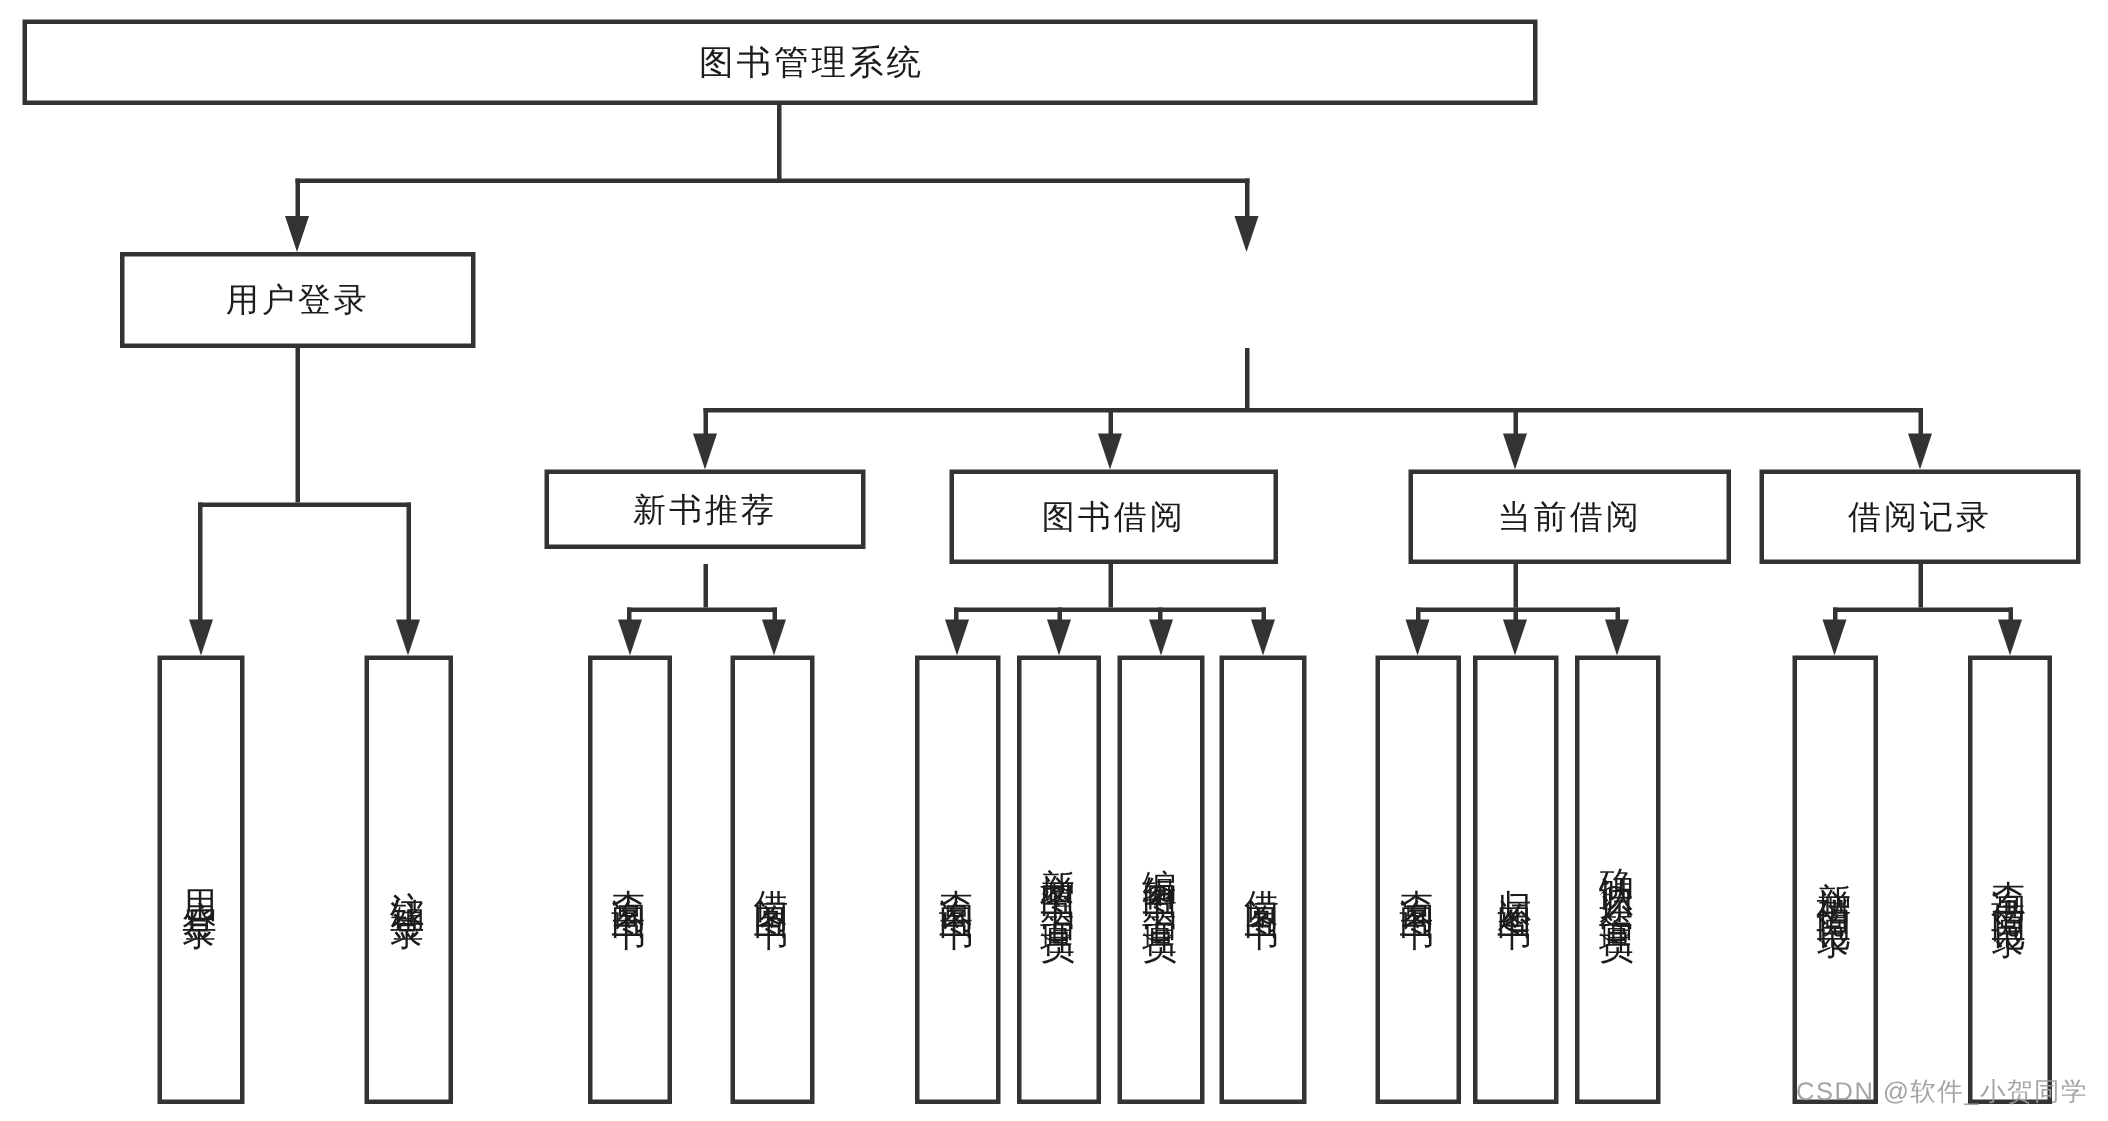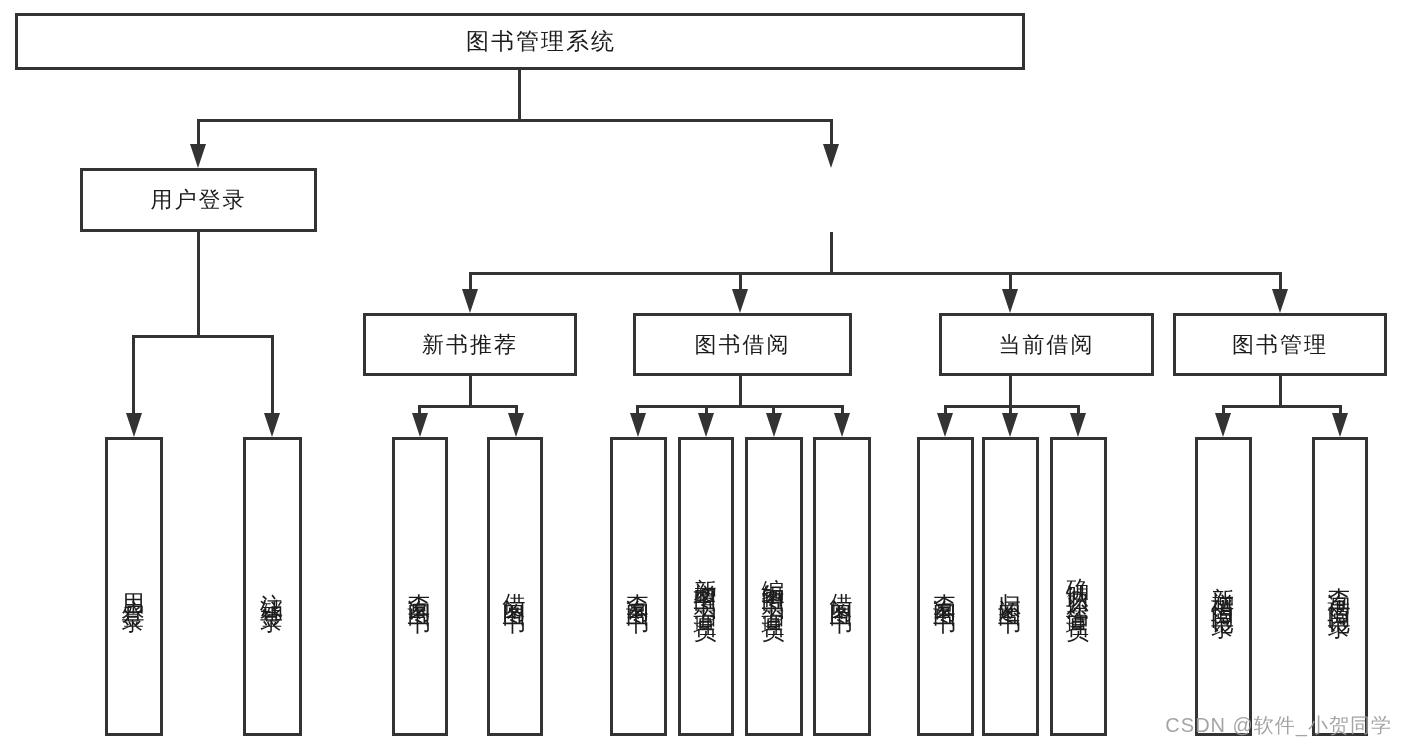--- a/index.html
+++ b/index.html
@@ -43,21 +43,21 @@
     position:absolute;
     width:0;height:0;
     border-left:8px solid transparent;
     border-right:8px solid transparent;
     border-top:24px solid var(--line);
   }
   .watermark{
     position:absolute;
     right:13px;
     bottom:8px;
-    font-size:20px;
+    font-size:17px;
     color:var(--wm);
     letter-spacing:1px;
     opacity:.9;
     z-index:5;
   }
 </style>
 </head>
 <body>
 
 <div class="canvas">
@@ -86,24 +86,24 @@
   <div class="hline" style="left:469px;top:272px;width:813px;height:3px;"></div>
   <div class="vline" style="left:469px;top:272px;width:3px;height:20px;"></div>
   <div class="arrow" style="left:462px;top:289px;"></div>
   <div class="vline" style="left:739px;top:272px;width:3px;height:20px;"></div>
   <div class="arrow" style="left:732px;top:289px;"></div>
   <div class="vline" style="left:1009px;top:272px;width:3px;height:20px;"></div>
   <div class="arrow" style="left:1002px;top:289px;"></div>
   <div class="vline" style="left:1279px;top:272px;width:3px;height:20px;"></div>
   <div class="arrow" style="left:1272px;top:289px;"></div>
 
-  <div class="box" style="left:363px;top:313px;width:214px;height:63px;">新书推荐</div>
+  <div class="box" style="left:363px;top:313px;width:214px;height:53px;">新书推荐</div>
   <div class="box" style="left:633px;top:313px;width:219px;height:63px;">图书借阅</div>
   <div class="box" style="left:903px;top:313px;width:215px;height:63px;margin-left:36px;">当前借阅</div>
-  <div class="box" style="left:1173px;top:313px;width:214px;height:63px;">图书管理</div>
+  <div class="box" style="left:1173px;top:313px;width:214px;height:63px;">借阅记录</div>
 
   <div class="vline" style="left:469px;top:376px;width:3px;height:29px;"></div>
   <div class="hline" style="left:418px;top:405px;width:100px;height:3px;"></div>
   <div class="vline" style="left:418px;top:405px;width:3px;height:12px;"></div>
   <div class="arrow" style="left:412px;top:413px;"></div>
   <div class="vline" style="left:515px;top:405px;width:3px;height:12px;"></div>
   <div class="arrow" style="left:508px;top:413px;"></div>
 
   <div class="vline" style="left:739px;top:376px;width:3px;height:29px;"></div>
   <div class="hline" style="left:636px;top:405px;width:208px;height:3px;"></div>

